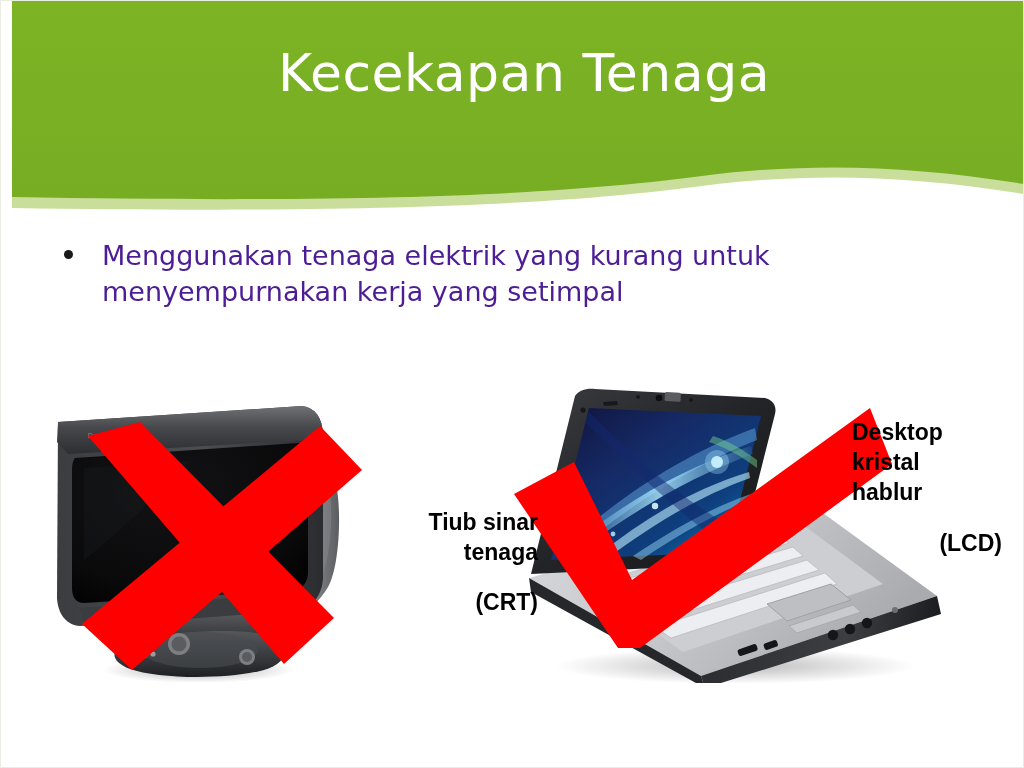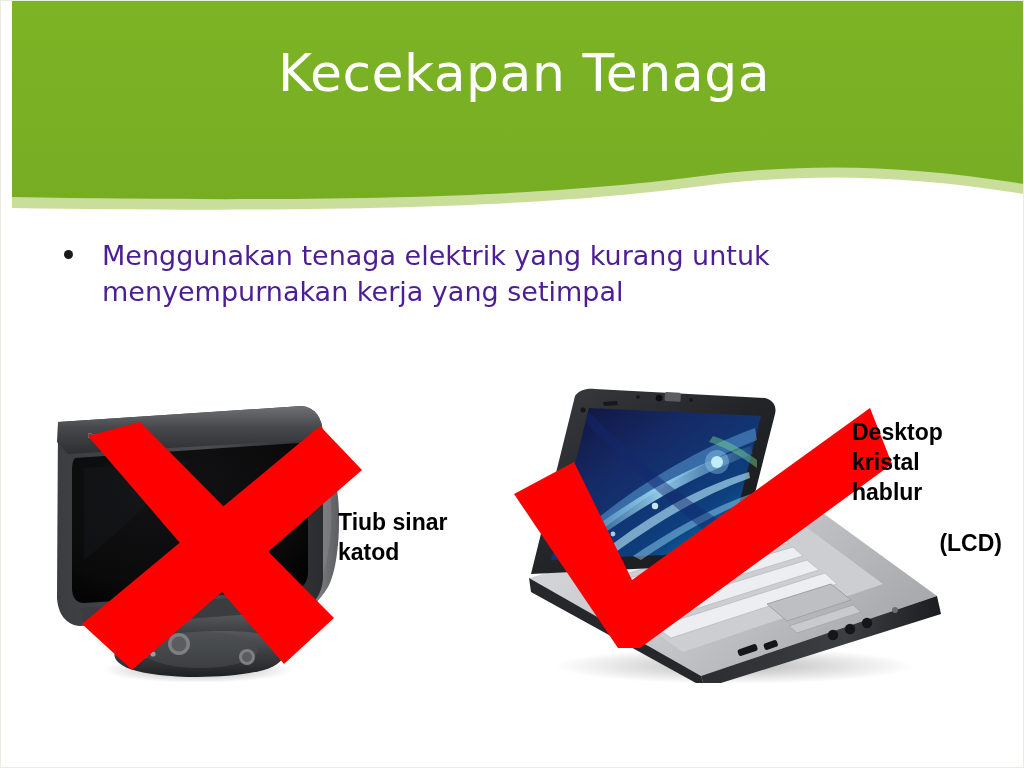--- a/index.html
+++ b/index.html
@@ -122,21 +122,21 @@
   #crt-cross-mark svg, #lcd-check-mark svg { display:block; width:100%; height:100%; }
 
   
   .caption {
     position: absolute;
     color: #000000;
     font-family: "Liberation Sans", sans-serif;
     font-weight: bold;
     font-size: 23px;
     line-height: 1.30;
-    text-align: left;
+    text-align: right;
   }
   #crt-caption {
     left: 338px;
     top: 508px;
     width: 200px;
   }
   #crt-caption .cap-abbr { margin-top: 20px; }
   #lcd-caption {
     left: 852px;
     top: 418px;
@@ -344,21 +344,22 @@
   </div>
 
   <div id="lcd-check-mark">
     <svg viewBox="0 0 400 270" aria-hidden="true">
       <polygon points="14,98 74,66 132,184 370,12 392,68 140,252 118,252" fill="#FF0000"></polygon>
     </svg>
   </div>
 
   <div class="caption" id="crt-caption">
     <div>Tiub sinar</div>
-    <div>katod</div>
+    <div>tenaga</div>
+    <div class="cap-abbr">(CRT)</div>
   </div>
 
   <div class="caption" id="lcd-caption">
     <div>Desktop</div>
     <div>kristal</div>
     <div>hablur</div>
     <div class="cap-abbr">(LCD)</div>
   </div>
 
   <div id="slide-frame"></div>

